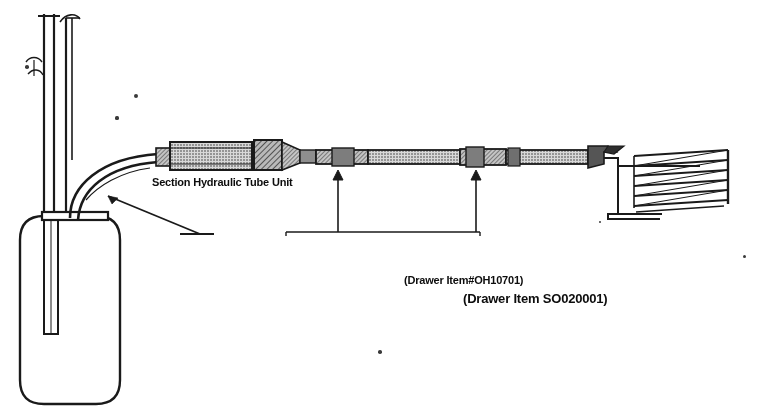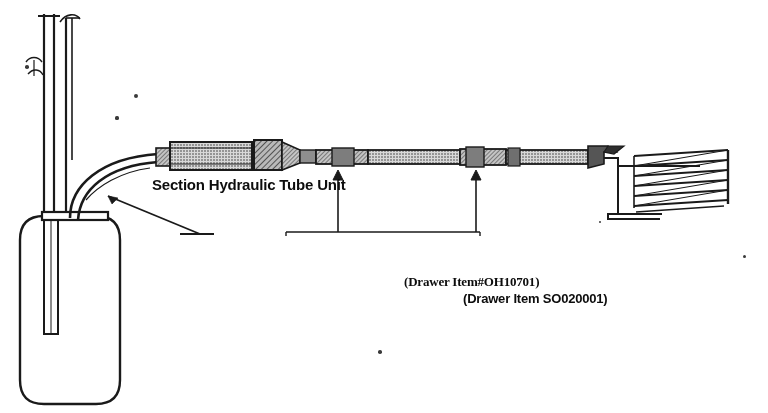--- a/index.html
+++ b/index.html
@@ -26,27 +26,26 @@
     position: absolute;
     font-family: "Liberation Sans", sans-serif;
     font-weight: bold;
     color: #0d0d0d;
     white-space: nowrap;
     letter-spacing: -0.2px;
   }
   #label-tube-unit {
     left: 152px;
     top: 176px;
-    font-size: 15px;
+    font-size: 11px;
   }
   #label-drawer-1 {
     left: 404px;
     top: 274px;
-    font-size: 13px;
-    font-family: Liberation Serif, serif;
+    font-size: 11px;
   }
   #label-drawer-2 {
     left: 463px;
     top: 291px;
     font-size: 13px;
   }
   .speck {
     position: absolute;
     background: #3a3a3a;
     border-radius: 50%;

